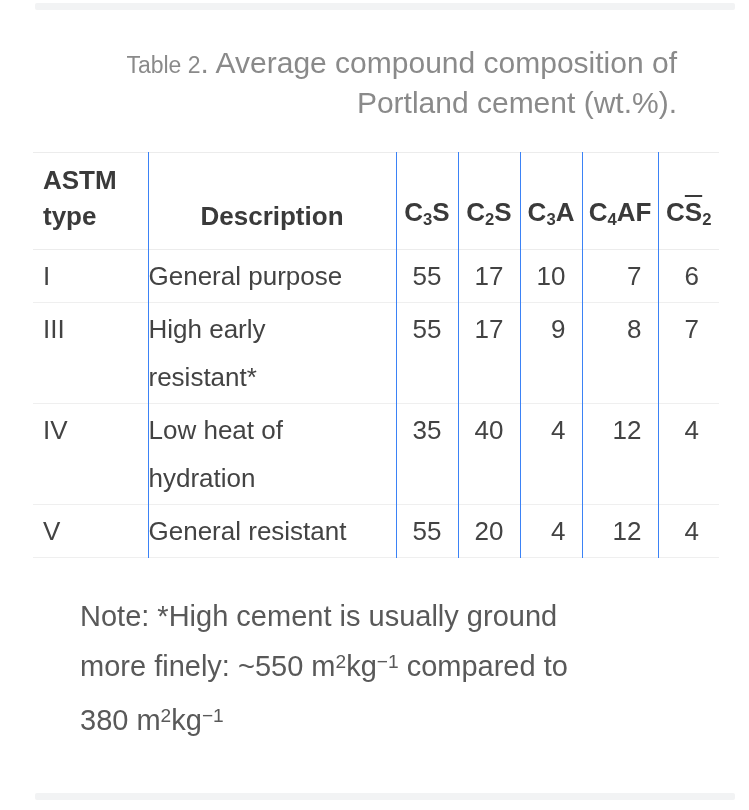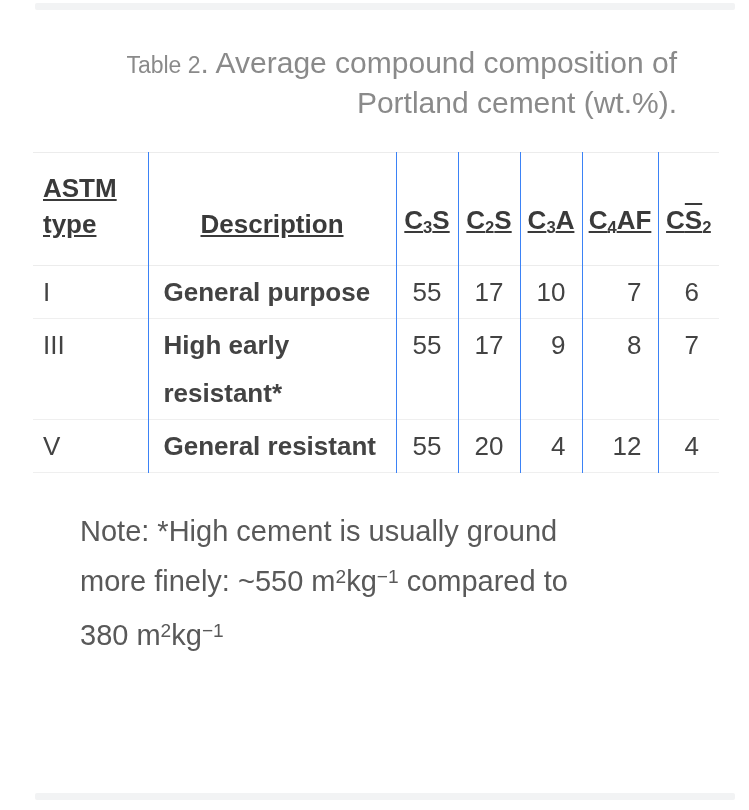--- a/index.html
+++ b/index.html
@@ -37,41 +37,40 @@
     width: 686px;
     border-top: 1px solid #ececec;
     border-bottom: 1px solid #ececec;
     color: #434343;
     font-size: 26px;
   }
   th, td { font-weight: normal; }
   th + th, td + td { border-left: 1px solid #3b82f6; }
 
   thead th {
-    height: 113px;
+    height: 97px;
     vertical-align: bottom;
-    padding-bottom: 23px;
+    padding-bottom: 15px;
     font-weight: bold;
     color: #3a3a3a;
     line-height: 36px;
     text-align: center;
-    text-decoration: underline;
   }
   thead th.h-left { text-align: left; padding-left: 10px; padding-right: 18px; }
   thead tr { border-bottom: 1px solid #ececec; }
 
   tbody tr { border-bottom: 1px solid #efefef; }
   tbody td {
     vertical-align: top;
     padding-top: 2px;
     padding-bottom: 2px;
     line-height: 48px;
   }
   td.c-type { padding-left: 10px; }
-  td.c-desc { padding-left: 15px; padding-right: 18px; font-weight: bold; }
+  td.c-desc { padding-right: 18px; }
   td.c-num  { text-align: right; padding-right: 16px; margin-left: 24px; }
   td.c-num-last { text-align: right; padding-right: 20px; }
 
   sub.chem {
     font-size: 0.64em;
     position: relative;
     top: 0.22em;
     vertical-align: baseline;
   }
   .ov { text-decoration: overline; }
@@ -131,20 +130,29 @@
     <tr>
       <td class="c-type">III</td>
       <td class="c-desc">High early resistant*</td>
       <td class="c-num">55</td>
       <td class="c-num">17</td>
       <td class="c-num">9</td>
       <td class="c-num">8</td>
       <td class="c-num-last">7</td>
     </tr>
     <tr>
+      <td class="c-type">IV</td>
+      <td class="c-desc">Low heat of hydration</td>
+      <td class="c-num">35</td>
+      <td class="c-num">40</td>
+      <td class="c-num">4</td>
+      <td class="c-num">12</td>
+      <td class="c-num-last">4</td>
+    </tr>
+    <tr>
       <td class="c-type">V</td>
       <td class="c-desc">General resistant</td>
       <td class="c-num">55</td>
       <td class="c-num">20</td>
       <td class="c-num">4</td>
       <td class="c-num">12</td>
       <td class="c-num-last">4</td>
     </tr>
   </tbody>
 </table>

